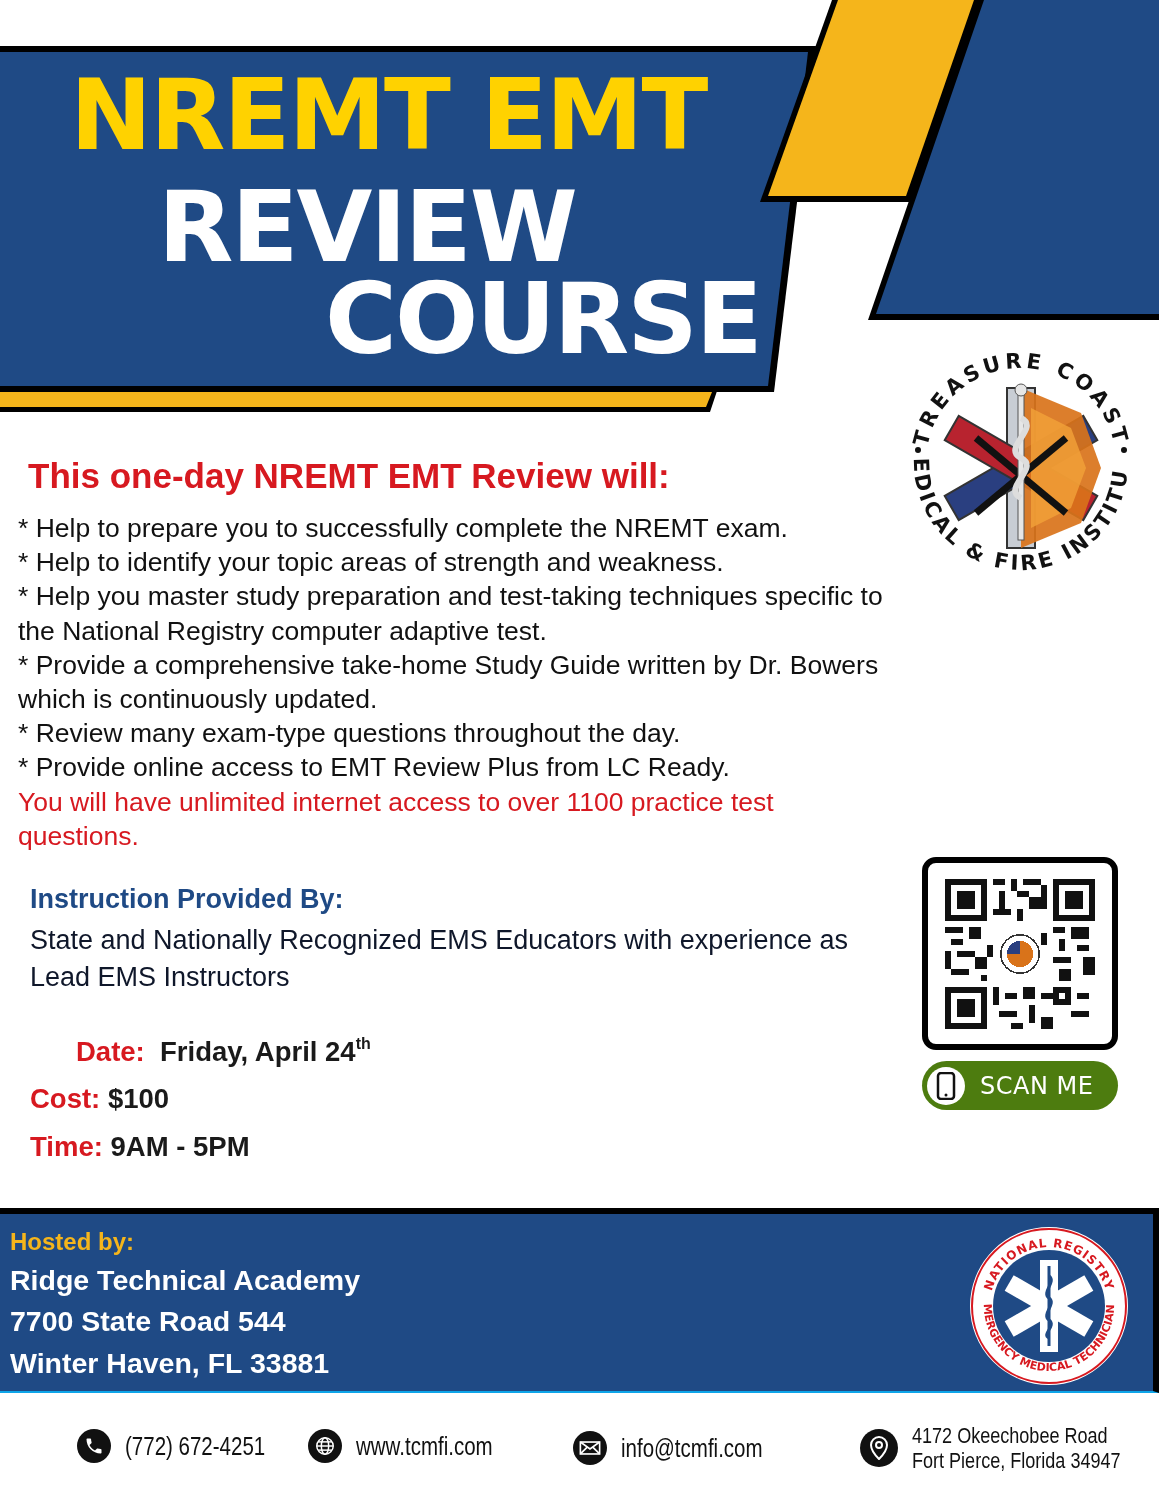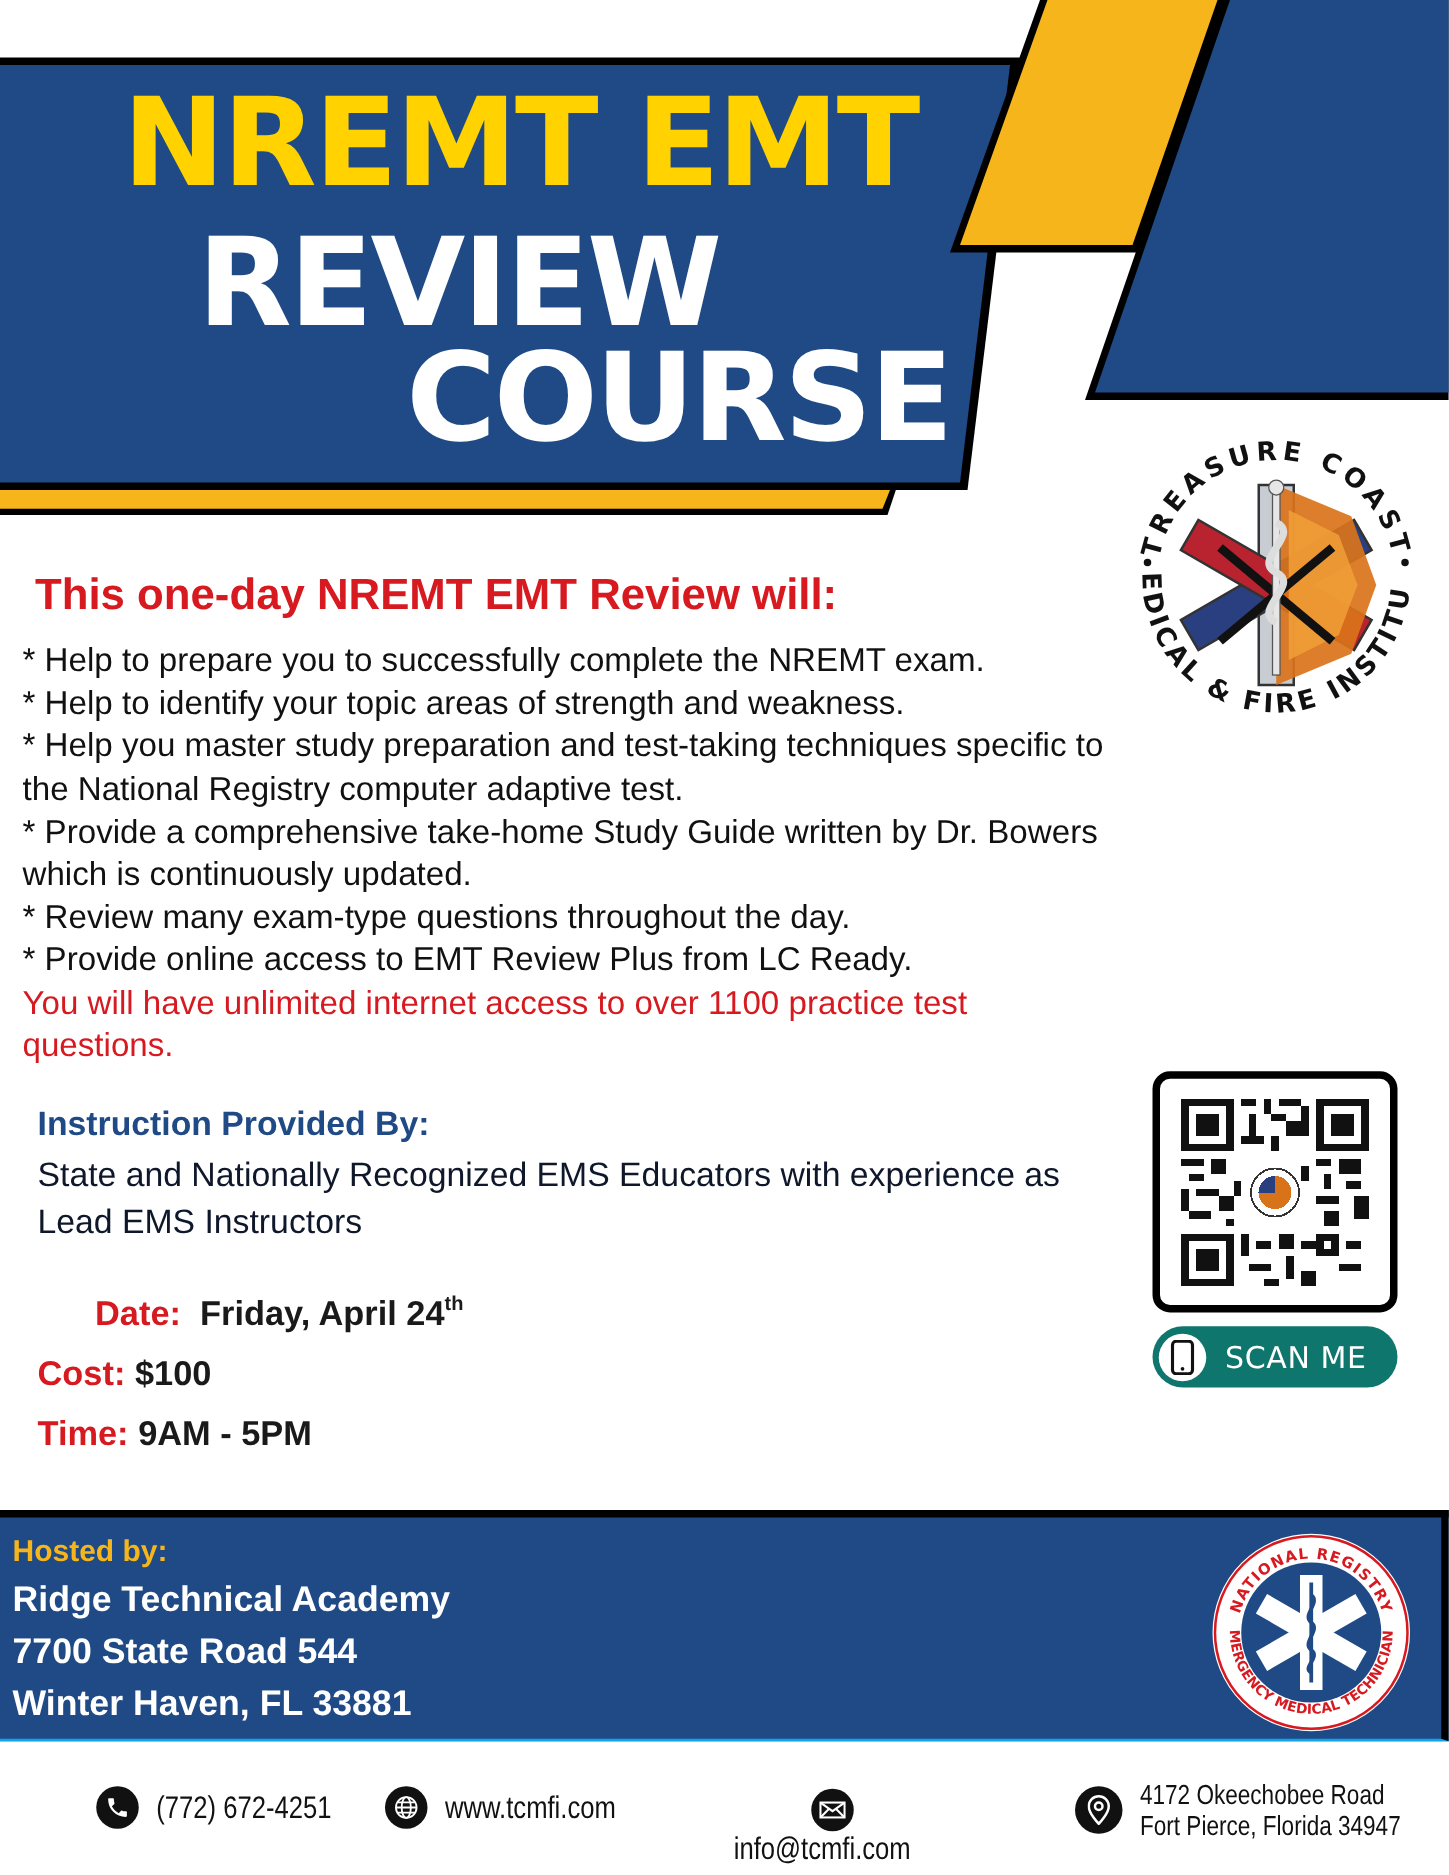--- a/index.html
+++ b/index.html
@@ -2,21 +2,21 @@
 <html><head>
 <meta charset="utf-8">
 <style>
   * { box-sizing: border-box; margin: 0; padding: 0; }
   html, body { width: 1159px; height: 1500px; background: #ffffff; overflow: hidden; }
   body { position: relative; font-family: "Liberation Sans", sans-serif; color: #111; }
 
   .hdr-svg { position: absolute; left: 0; top: 0; width: 1159px; height: 420px; }
 
   .title-line { position: absolute; font-family: "DejaVu Sans", sans-serif; font-weight: bold; letter-spacing: -2px; line-height: 1; white-space: nowrap; }
-  .t1 { left: 70px; top: 66px; font-size: 98px; color: #FFD200; margin-left: 28px; }
+  .t1 { left: 70px; top: 66px; font-size: 98px; color: #FFD200; }
   .t2 { left: 158px; top: 178px; font-size: 98px; color: #ffffff; }
   .t3 { left: 325px; top: 270px; font-size: 98px; color: #ffffff; }
 
   .logo-tcmfi { position: absolute; left: 896px; top: 338px; width: 250px; height: 250px; }
 
   .intro-heading { position: absolute; left: 28px; top: 456px; font-size: 35px; font-weight: bold; color: #D71920; white-space: nowrap; }
 
   .bullets { position: absolute; left: 18px; top: 511px; width: 870px; font-size: 26.5px; line-height: 34.2px; color: #111; }
   .bullets .red { color: #D71920; }
 
@@ -26,37 +26,37 @@
   .detail { position: absolute; left: 30px; font-size: 27.5px; font-weight: bold; white-space: nowrap; }
   .detail .lbl { color: #D71920; }
   .detail .val { color: #1a1a1a; }
   .detail sup { font-size: 16px; vertical-align: 12px; }
   .d-date { top: 1035px; margin-left: 46px; }
   .d-cost { top: 1083px; }
   .d-time { top: 1131px; }
 
   .qr-frame { position: absolute; left: 922px; top: 857px; width: 196px; height: 193px; border: 6px solid #000; border-radius: 14px; background: #fff; }
   .qr-svg { position: absolute; left: 16px; top: 16px; width: 152px; height: 150px; }
-  .scan-pill { position: absolute; left: 922px; top: 1061px; width: 196px; height: 49px; background: #0f766e; border-radius: 25px; display: flex; align-items: center; }
+  .scan-pill { position: absolute; left: 922px; top: 1061px; width: 196px; height: 49px; background: #4d7c0f; border-radius: 25px; display: flex; align-items: center; }
   .scan-icon { width: 38px; height: 38px; margin-left: 5px; background: #fff; border-radius: 50%; display: flex; align-items: center; justify-content: center; }
   .scan-label { color: #fff; font-family: "DejaVu Sans", sans-serif; font-size: 24px; margin-left: 15px; letter-spacing: 0.5px; }
 
   .host-banner { position: absolute; left: 0; top: 1208px; width: 1159px; height: 185px; background: #1F4A85; border-top: 6px solid #000; border-bottom: 2px solid #0ea5e9; border-right: 6px solid #000; }
   .host-label { position: absolute; left: 10px; top: 14px; font-size: 24px; font-weight: bold; color: #F5B51B; }
   .host-line { position: absolute; left: 10px; font-size: 28.5px; font-weight: bold; color: #fff; white-space: nowrap; }
   .h1 { top: 50px; } .h2 { top: 91px; } .h3 { top: 133px; }
   .nremt-logo { position: absolute; left: 966px; top: 10px; width: 166px; height: 164px; }
 
   .footer-item { position: absolute; display: flex; align-items: center; }
   .f-icon { width: 34px; height: 34px; border-radius: 50%; background: #111; display: flex; align-items: center; justify-content: center; }
   .f-text { font-family: "Liberation Sans", sans-serif; font-size: 25px; color: #111; margin-left: 14px; transform: scaleX(0.82); transform-origin: left center; white-space: nowrap; }
   .f-text.two { font-size: 22px; line-height: 25px; }
   .fi-phone { left: 77px; top: 1429px; }
   .fi-web { left: 308px; top: 1429px; }
-  .fi-mail { left: 573px; top: 1431px; flex-direction: column; }
+  .fi-mail { left: 573px; top: 1431px; }
   .fi-addr { left: 860px; top: 1423px; }
 </style>
 </head>
 <body>
 
 <svg class="hdr-svg" viewBox="0 0 1159 420">
 
   <polygon points="0,388 718,388 710,412 0,412" fill="#000"></polygon>
   <polygon points="0,392 712,392 706,407 0,407" fill="#F5B51B"></polygon>
 

